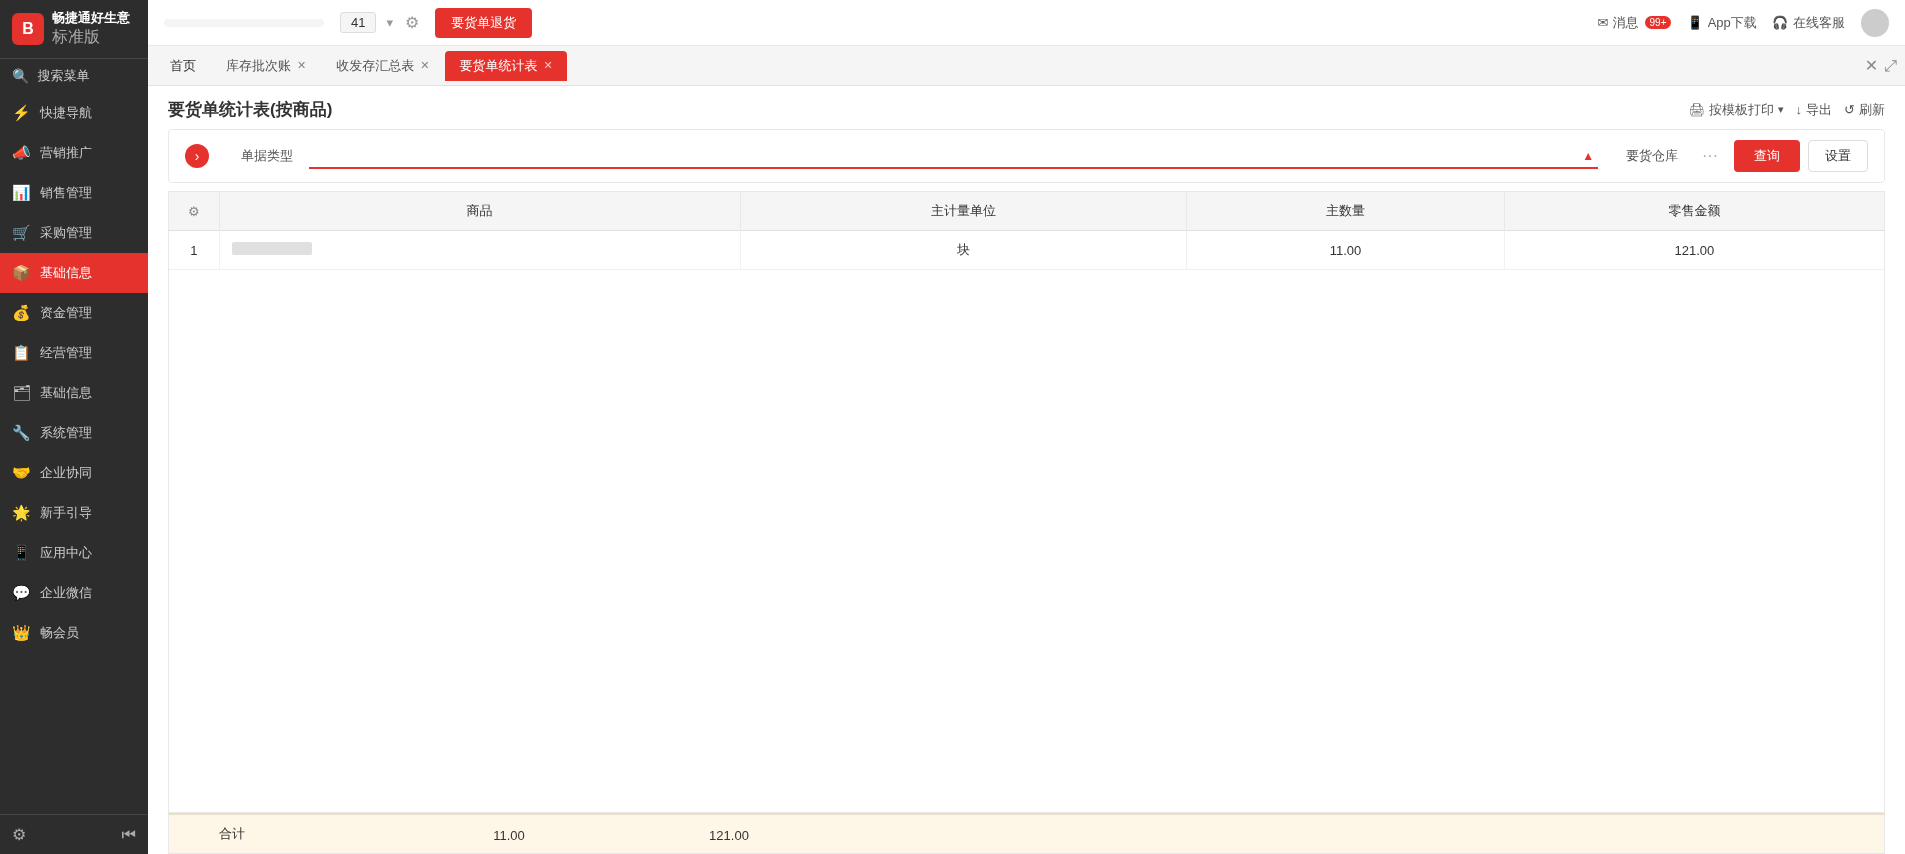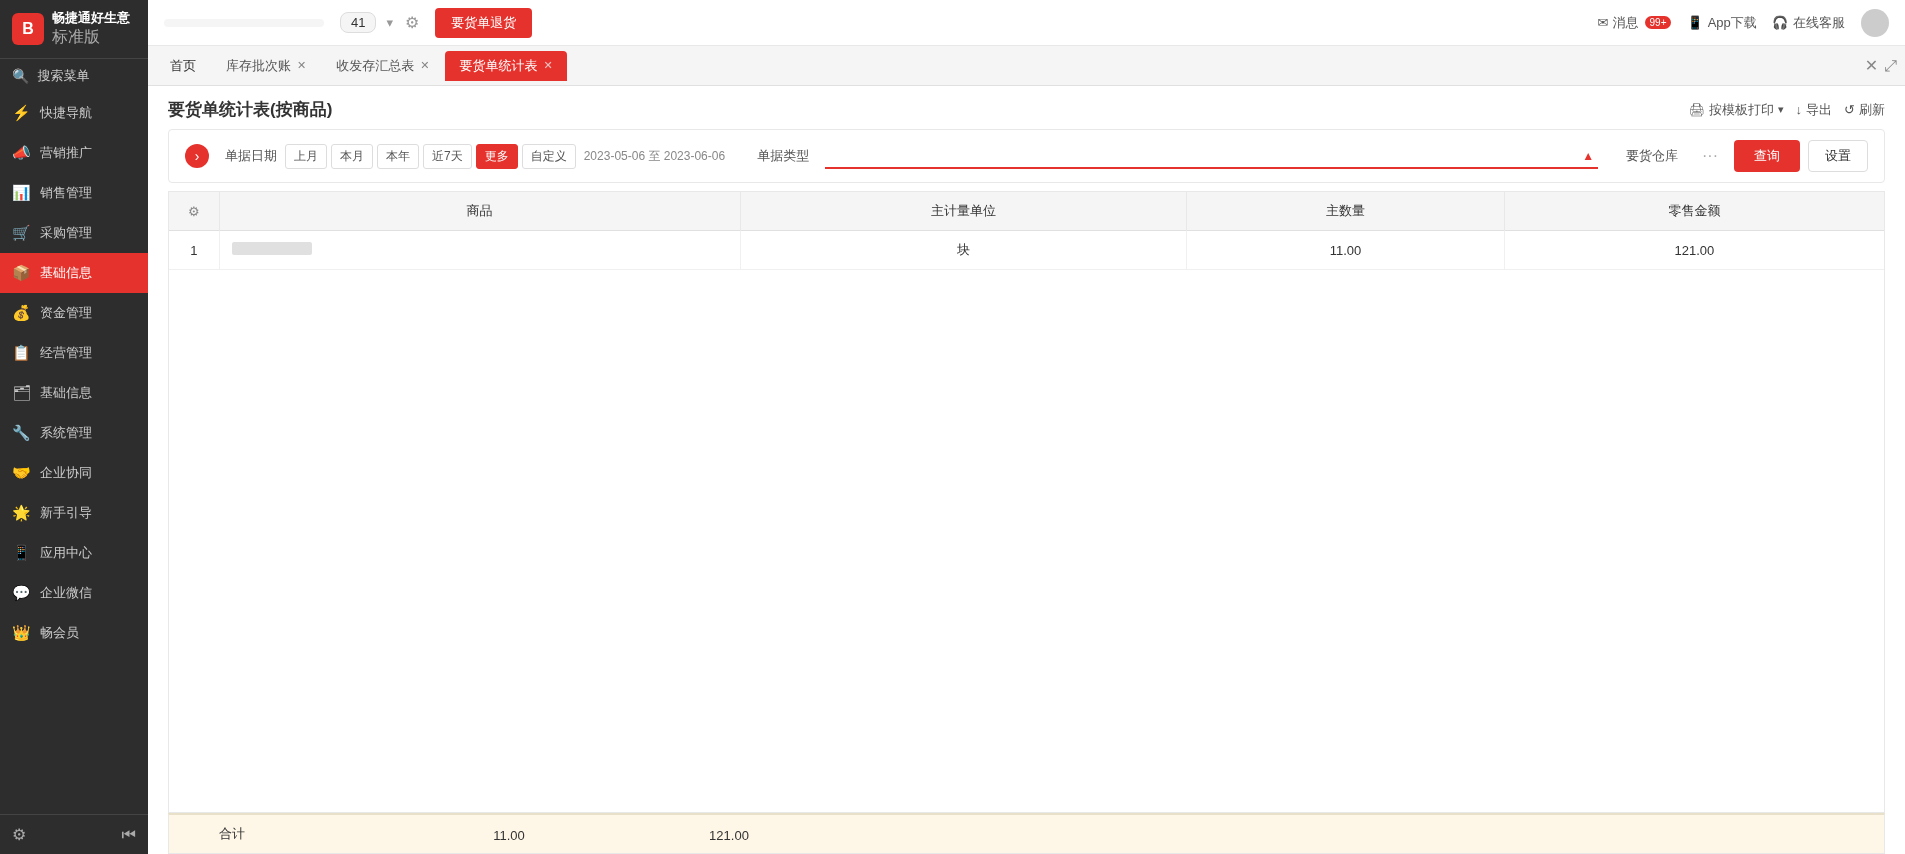--- a/index.html
+++ b/index.html
@@ -96,21 +96,21 @@
       padding: 4px 14px;
       color: #999;
       font-size: 12px;
       width: 160px;
       display: flex; align-items: center;
       margin-right: 16px;
     }
     .topbar-num {
       background: #f5f5f5;
       border: 1px solid #ddd;
-      border-radius: 8px;
+      border-radius: 3px;
       padding: 2px 10px;
       font-size: 13px;
       color: #333;
     }
     .topbar-chevron { color: #999; margin-left: 4px; cursor: pointer; }
     .topbar-gear { color: #999; margin-left: 12px; cursor: pointer; font-size: 16px; }
     .topbar-trial {
       background: #e5322d;
       color: #fff;
       border: none;
@@ -515,32 +515,20 @@
       <div class="page-action-btn">
         <span>↺</span>
         <span>刷新</span>
       </div>
     </div>
   </div>
 
   <div class="filter-area">
     <div class="filter-expand-btn">›</div>
 
-    <div class="filter-group">
-      <span class="filter-label">单据日期</span>
-      <div class="date-quick-btns">
-        <button class="date-btn">上月</button>
-        <button class="date-btn">本月</button>
-        <button class="date-btn">本年</button>
-        <button class="date-btn">近7天</button>
-        <button class="date-btn more">更多</button>
-        <button class="date-btn">自定义</button>
-      </div>
-      <span class="date-range">2023-05-06 至 2023-06-06</span>
-    </div>
 
     <span class="filter-type-label">单据类型</span>
     <div class="filter-select-wrap">
       <input class="filter-select-input" value="" readonly="" style="">
       <span class="filter-select-arrow">▲</span>
     </div>
 
     <span class="filter-warehouse-label">要货仓库</span>
     <span class="filter-warehouse-dots">···</span>
 

